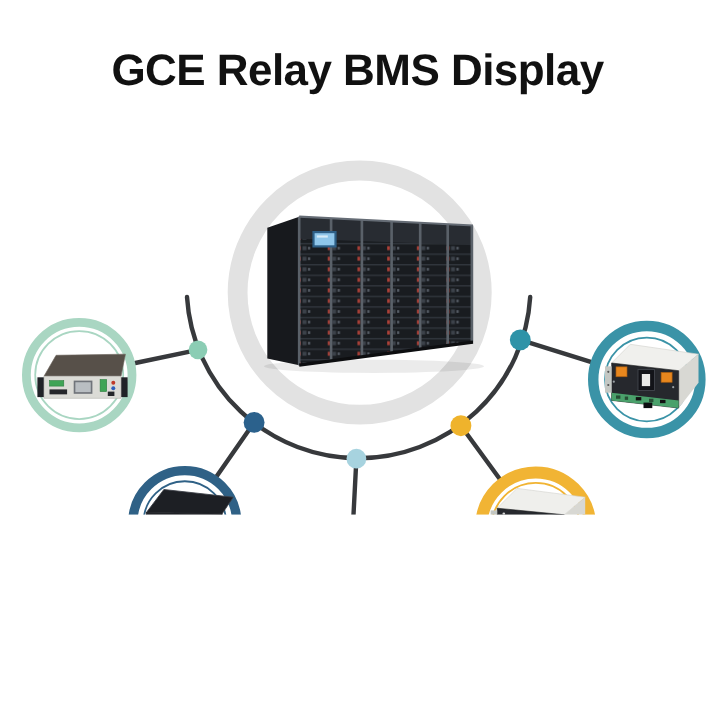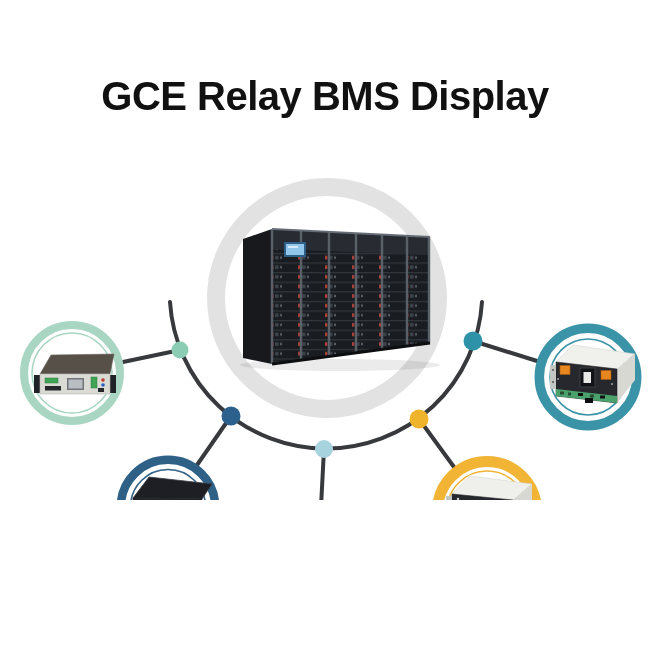--- a/index.html
+++ b/index.html
@@ -1,18 +1,18 @@
 <!DOCTYPE html>
 <html><head>
 <meta charset="utf-8">
 <style>
   html,body{margin:0;padding:0;background:#ffffff;}
   .stage{
     position:relative;width:650px;height:468px;background:#ffffff;
-    overflow:hidden;font-family:"Liberation Sans",sans-serif;margin-top:32px;
+    overflow:hidden;font-family:"Liberation Sans",sans-serif;
   }
   .title{
     position:absolute;top:44px;left:0;width:650px;
     text-align:center;font-size:40px;font-weight:700;
     letter-spacing:-0.5px;color:#111111;line-height:1.0;
     white-space:nowrap;
   }
   svg.diagram{position:absolute;left:0;top:0;}
 </style>
 </head>

